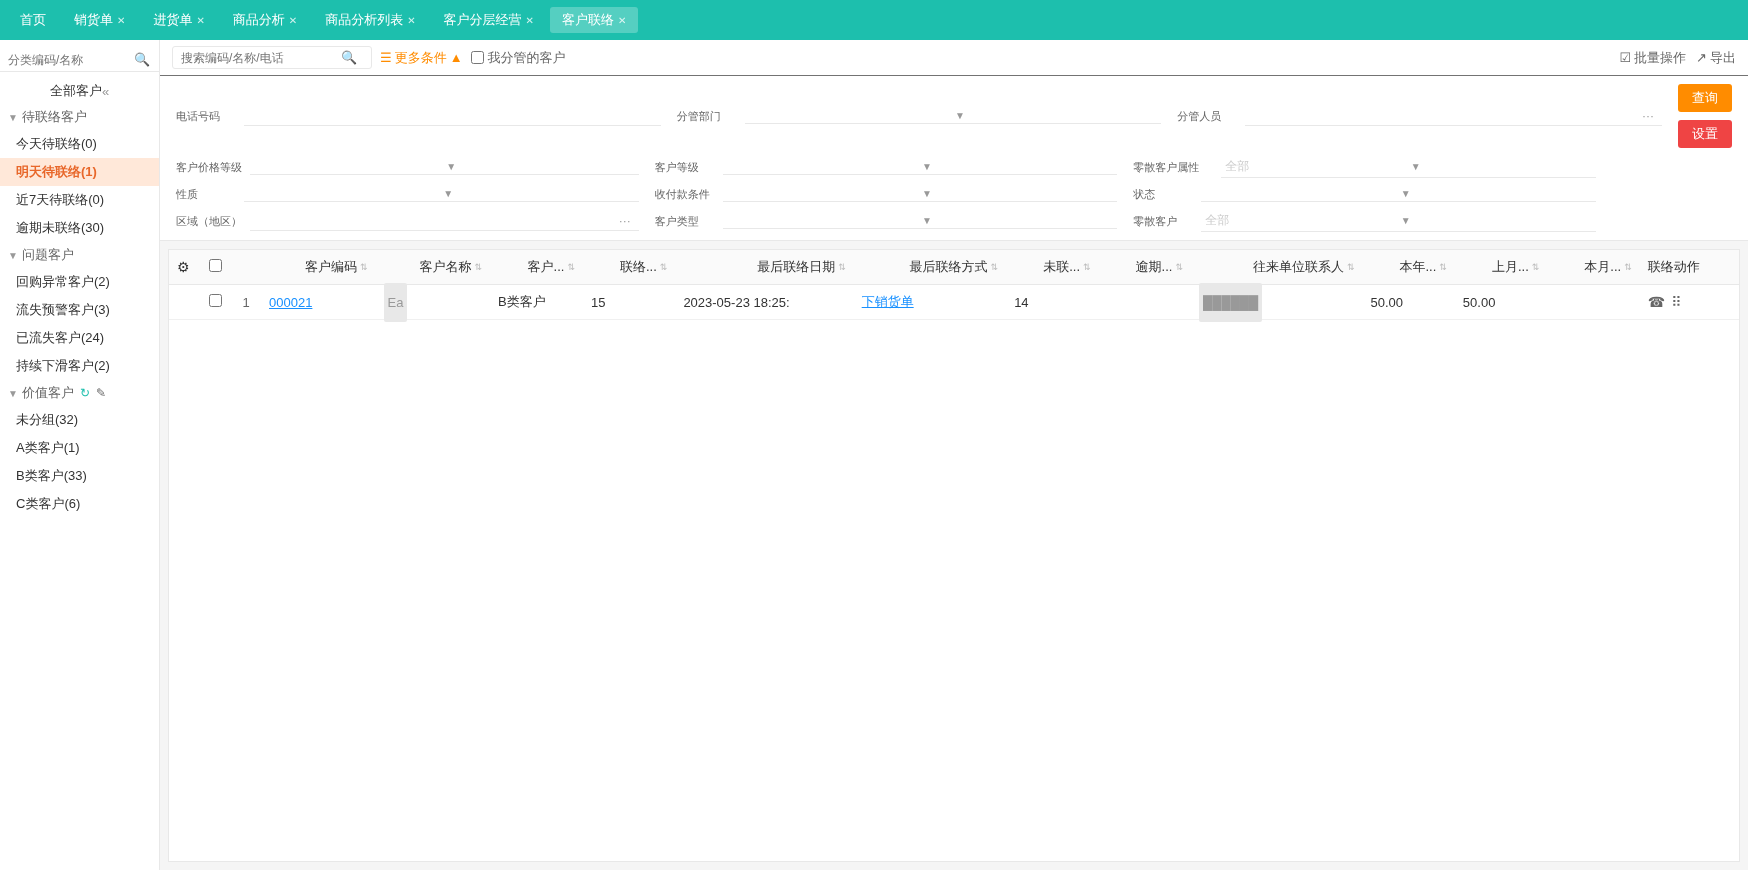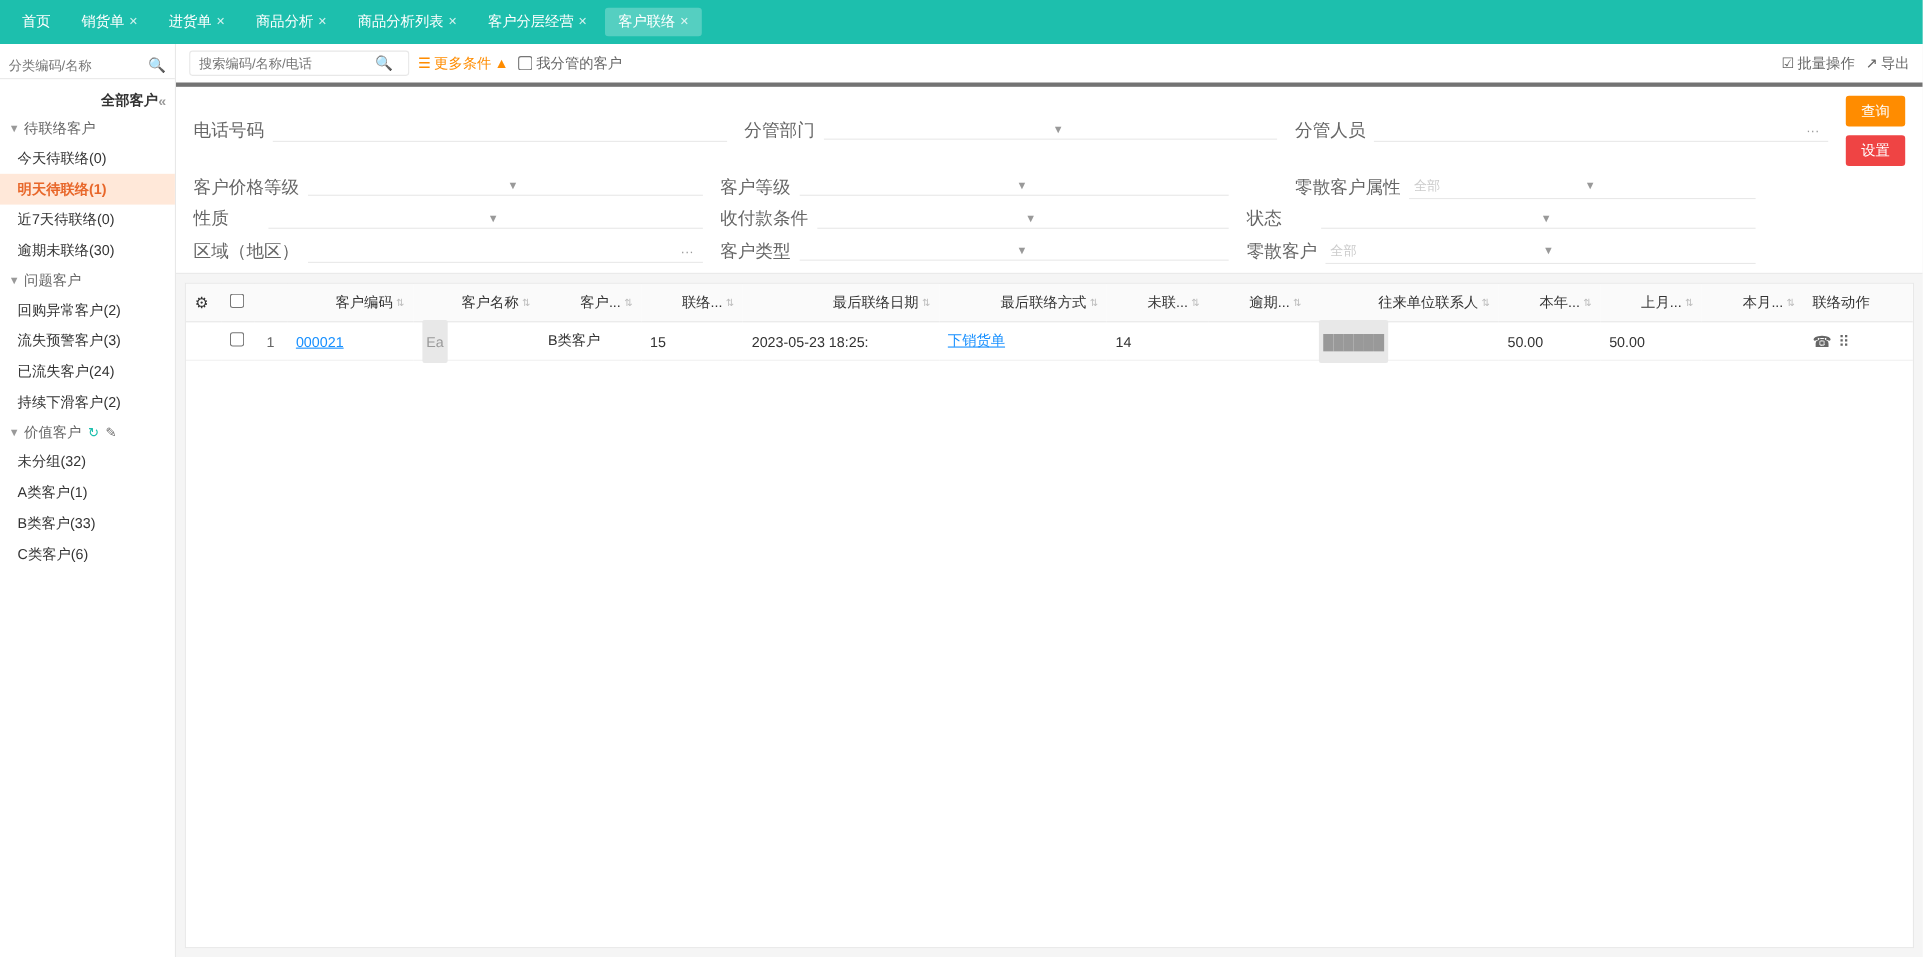--- a/index.html
+++ b/index.html
@@ -45,23 +45,23 @@
       align-items: center;
       padding: 4px 8px;
       border-bottom: 1px solid #e8e8e8;
       margin-bottom: 6px;
     }
     .sidebar-search input {
       border: none; outline: none; font-size: 12px; width: 100%; color: #999;
     }
     .sidebar-search .search-icon { color: #bbb; font-size: 13px; }
     .sidebar-all {
-      display: flex; align-items: center; justify-content: flex-end;
+      display: flex; align-items: center; justify-content: center;
       padding: 4px 8px;
-      font-weight: bold; font-size: 13px; color: #333;
+      font-weight: normal; font-size: 13px; color: #333;
     }
     .sidebar-all .collapse-icon { color: #999; cursor: pointer; }
     .sidebar-section-title {
       padding: 4px 8px;
       color: #666;
       font-size: 12px;
       display: flex; align-items: center; gap: 4px;
     }
     .sidebar-section-title .arrow { font-size: 10px; color: #999; }
     .sidebar-item {
@@ -76,21 +76,21 @@
     .content {
       flex: 1;
       display: flex;
       flex-direction: column;
       overflow: hidden;
     }
 
     
     .toolbar {
       background: #fff;
-      border-bottom: 4px solid #737373;
+      border-bottom: 1px solid #737373;
       padding: 6px 12px;
       display: flex;
       align-items: center;
       gap: 8px;
     }
     .search-box {
       display: flex;
       align-items: center;
       border: 1px solid #e8e8e8;
       border-radius: 3px;
@@ -120,21 +120,21 @@
       gap: 16px;
       margin-bottom: 8px;
     }
     .filter-row:last-child { margin-bottom: 0; }
     .filter-field {
       display: flex;
       align-items: center;
       flex: 1;
       gap: 8px;
     }
-    .filter-label { color: #666; font-size: 16px; white-space: nowrap; min-width: 60px; }
+    .filter-label { color: #666; font-size: 11px; white-space: nowrap; min-width: 60px; }
     .filter-input {
       flex: 1;
       border: none;
       border-bottom: 1px solid #e8e8e8;
       padding: 2px 4px;
       outline: none;
       font-size: 12px;
     }
     .filter-select-wrap {
       flex: 1;
@@ -412,21 +412,21 @@
           </div>
         </div>
         <div class="filter-field">
           <span class="filter-label">客户等级</span>
           <div class="filter-select-wrap">
             <span></span>
             <span class="arr">▼</span>
           </div>
         </div>
         <div class="filter-field">
-          <span class="filter-label" style="min-width:80px;margin-left:44px;">零散客户属性</span>
+          <span class="filter-label" style="min-width:80px;">零散客户属性</span>
           <div class="filter-select-wrap">
             <span>全部</span>
             <span class="arr">▼</span>
           </div>
         </div>
         <div style="width:120px;"></div>
       </div>
 
       <div class="filter-row">
         <div class="filter-field">

